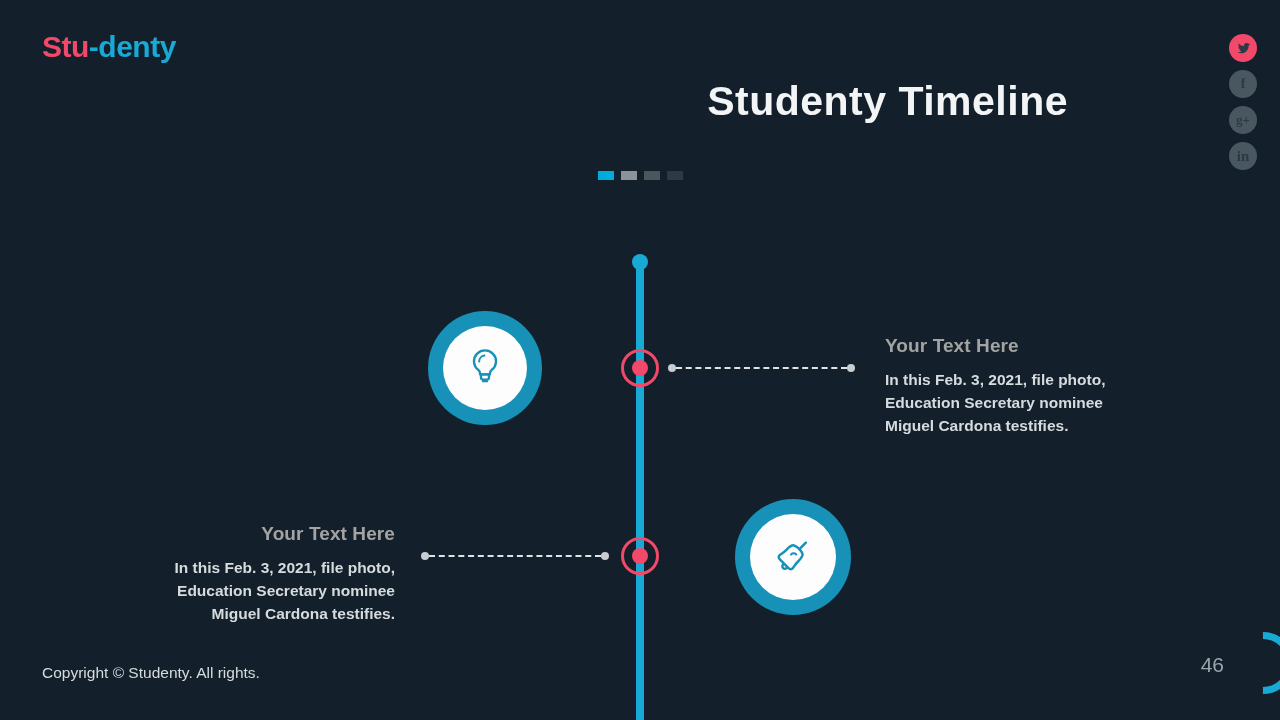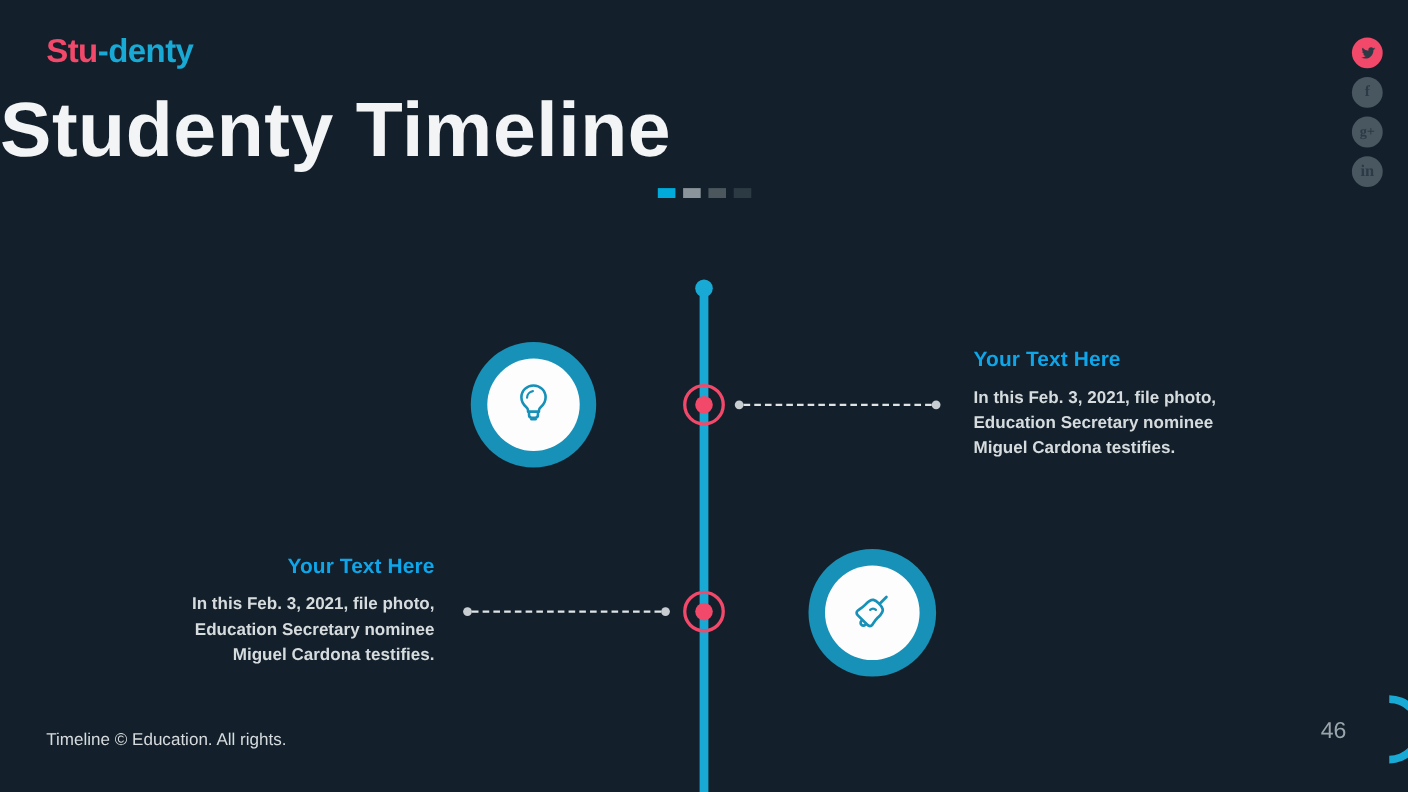--- a/index.html
+++ b/index.html
@@ -30,22 +30,22 @@
   }
   .logo .logo-a { color: #f2486a; }
   .logo .logo-b { color: #19a9d5; }
 
   
   .title {
     position: absolute;
     left: 0;
     top: 78px;
     width: 1068px;
-    text-align: left;
-    font-size: 70px;
+    text-align: right;
+    font-size: 41px;
     font-weight: bold;
     color: #f2f4f5;
     letter-spacing: 0.5px;
   }
 
   .dashes {
     position: absolute;
     left: 0;
     top: 171px;
     width: 1280px;
@@ -166,23 +166,24 @@
   .icon-bulb { left: 428px; top: 311px; width: 114px; height: 114px; }
   .icon-bulb .inner { width: 84px; height: 84px; }
   .icon-bell { left: 735px; top: 499px; width: 116px; height: 116px; }
   .icon-bell .inner { width: 86px; height: 86px; }
 
   
   .block { position: absolute; }
   .block h3 {
     font-size: 19px;
     font-weight: bold;
-    color: #0ea5e9;
+    color: #a3a3a3;
     margin-bottom: 11px;
     letter-spacing: 0.1px;
+    margin-top: 18px;
   }
   .block p {
     font-size: 15.5px;
     line-height: 23px;
     color: #d6dbde;
     font-weight: bold;
   }
   .block-right { left: 885px; top: 317px; width: 250px; text-align: left; }
   .block-left  { left: 150px; top: 505px; width: 245px; text-align: right; }
 
@@ -298,15 +299,15 @@
       </svg>
     </span>
   </div>
 </div>
 
 <div class="block block-left">
   <h3>Your Text Here</h3>
   <p>In this Feb. 3, 2021, file photo, Education Secretary nominee Miguel Cardona testifies.</p>
 </div>
 
-<div class="footer">Timeline © Education. All rights.</div>
+<div class="footer">Copyright © Studenty. All rights.</div>
 <div class="page-no">46</div>
 <div class="crescent"></div>
 
 </body></html>

